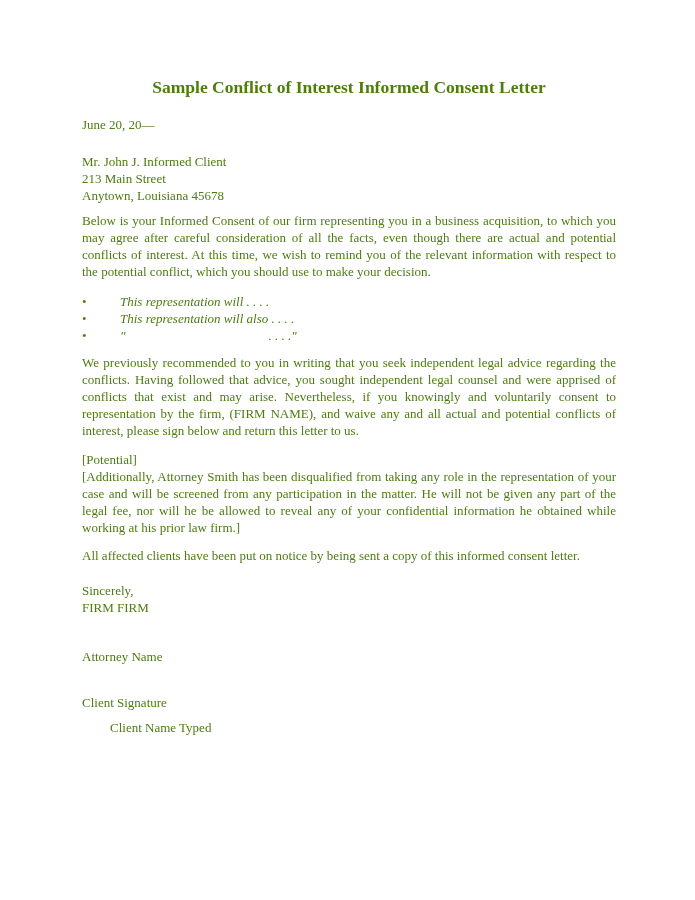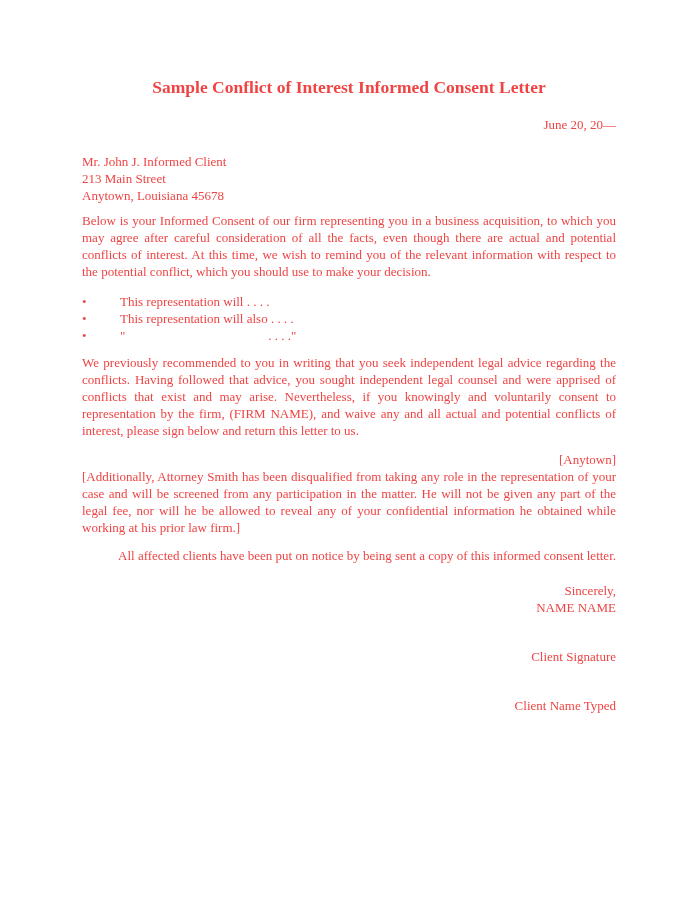--- a/index.html
+++ b/index.html
@@ -5,57 +5,57 @@
   html, body {
     margin: 0;
     padding: 0;
     background: #ffffff;
   }
   .page {
     position: relative;
     width: 695px;
     height: 900px;
     background: #ffffff;
-    color: #ef4444;
+    color: #4d7c0f;
     font-family: "Liberation Serif", "DejaVu Serif", serif;
     font-size: 13px;
     line-height: 17px;
     box-sizing: border-box;
     padding: 76px 79px 0 82px;
     overflow: hidden;
   }
   .title {
     font-size: 17.5px;
     line-height: 22px;
     font-weight: bold;
     text-align: center;
     margin: 0 0 18px 0;
   }
-  p { margin: 0; text-align: right; }
+  p { margin: 0; }
   .date          { margin-bottom: 20px; }
   .address-line  { }
   .address       { margin-bottom: 8px; }
   .salutation    { margin-bottom: 14px; }
   .para-just {
     text-align: justify;
     text-align-last: left;
   }
   .para-intro    { margin-bottom: 13px; }
   .bullets       { margin: 0 0 10px 0; padding: 0; list-style: none; }
   .bullet-row    { display: flex; }
   .bullet-marker { width: 38px; flex: 0 0 38px; }
-  .bullet-text   { flex: 1; white-space: pre-wrap; }
+  .bullet-text   { flex: 1; white-space: pre-wrap; font-style: italic; }
   .para-advice   { margin-bottom: 12px; }
   .optional-label{ margin-bottom: 0; }
   .optional-para { margin-bottom: 11px; }
   .notice        { margin-bottom: 18px; }
   .closing       { }
   .firm-name     { margin-bottom: 32px; }
   .attorney-name { margin-bottom: 29px; }
-  .client-sig    { margin-bottom: 32px; }
+  .client-sig    { margin-bottom: 8px; }
   .client-typed  { margin-bottom: 0; margin-left: 28px; }
 </style>
 </head>
 <body>
 
 <div class="page">
 
   <h1 class="title">Sample Conflict of Interest Informed Consent Letter</h1>
 
   <p class="date">June 20, 20—</p>
@@ -80,28 +80,29 @@
     </li>
     <li class="bullet-row">
       <span class="bullet-marker">•</span>
       <span class="bullet-text">"&nbsp;&nbsp;&nbsp;&nbsp;&nbsp;&nbsp;&nbsp;&nbsp;&nbsp;&nbsp;&nbsp;&nbsp;&nbsp;&nbsp;&nbsp;&nbsp;&nbsp;&nbsp;&nbsp;&nbsp;&nbsp;&nbsp;&nbsp;&nbsp;&nbsp;&nbsp;&nbsp;&nbsp;&nbsp;&nbsp;&nbsp;&nbsp;&nbsp;&nbsp;&nbsp;&nbsp;&nbsp;&nbsp;&nbsp;&nbsp;&nbsp;&nbsp;&nbsp;&nbsp;. . . ."</span>
     </li>
   </ul>
 
   <p class="para-just para-advice">We previously recommended to you in writing that you seek independent legal advice regarding the conflicts. Having followed that advice, you sought independent legal counsel and were apprised of conflicts that exist and may arise. Nevertheless, if you knowingly and voluntarily consent to representation by the firm, (FIRM NAME), and waive any and all actual and potential conflicts of interest, please sign below and return this letter to us.</p>
 
   <div>
-    <p class="optional-label">[Anytown]</p>
+    <p class="optional-label">[Potential]</p>
     <p class="para-just optional-para">[Additionally, Attorney Smith has been disqualified from taking any role in the representation of your case and will be screened from any participation in the matter. He will not be given any part of the legal fee, nor will he be allowed to reveal any of your confidential information he obtained while working at his prior law firm.]</p>
   </div>
 
   <p class="notice">All affected clients have been put on notice by being sent a copy of this informed consent letter.</p>
 
   <p class="closing">Sincerely,</p>
 
-  <p class="firm-name">NAME NAME</p>
+  <p class="firm-name">FIRM FIRM</p>
 
+  <p class="attorney-name">Attorney Name</p>
 
   <p class="client-sig">Client Signature</p>
 
   <p class="client-typed">Client Name Typed</p>
 
 </div>
 
 </body></html>

